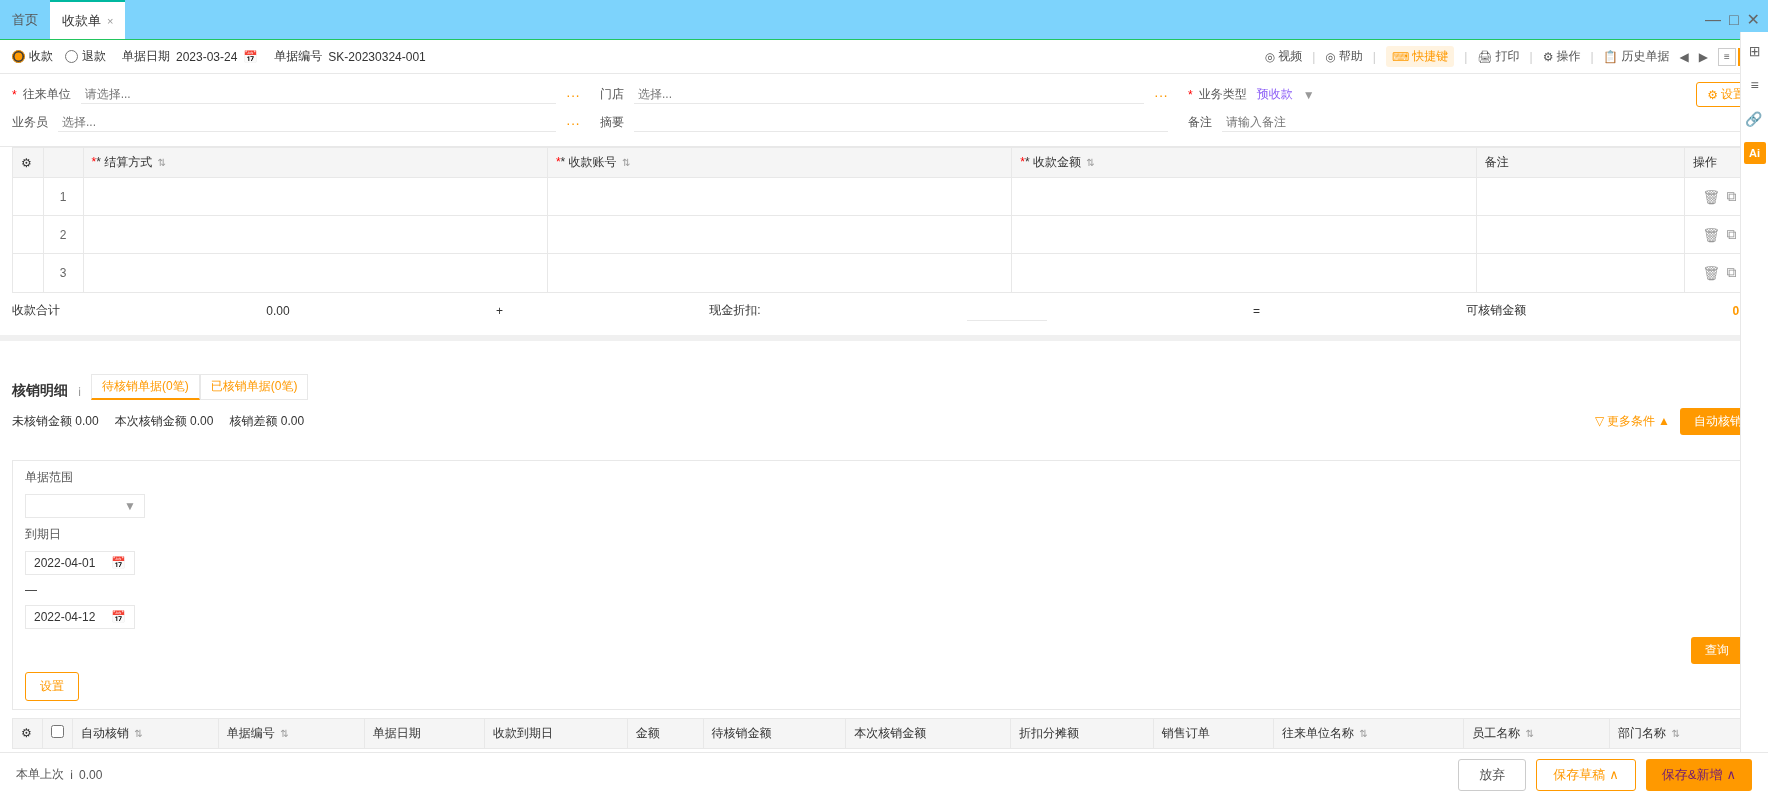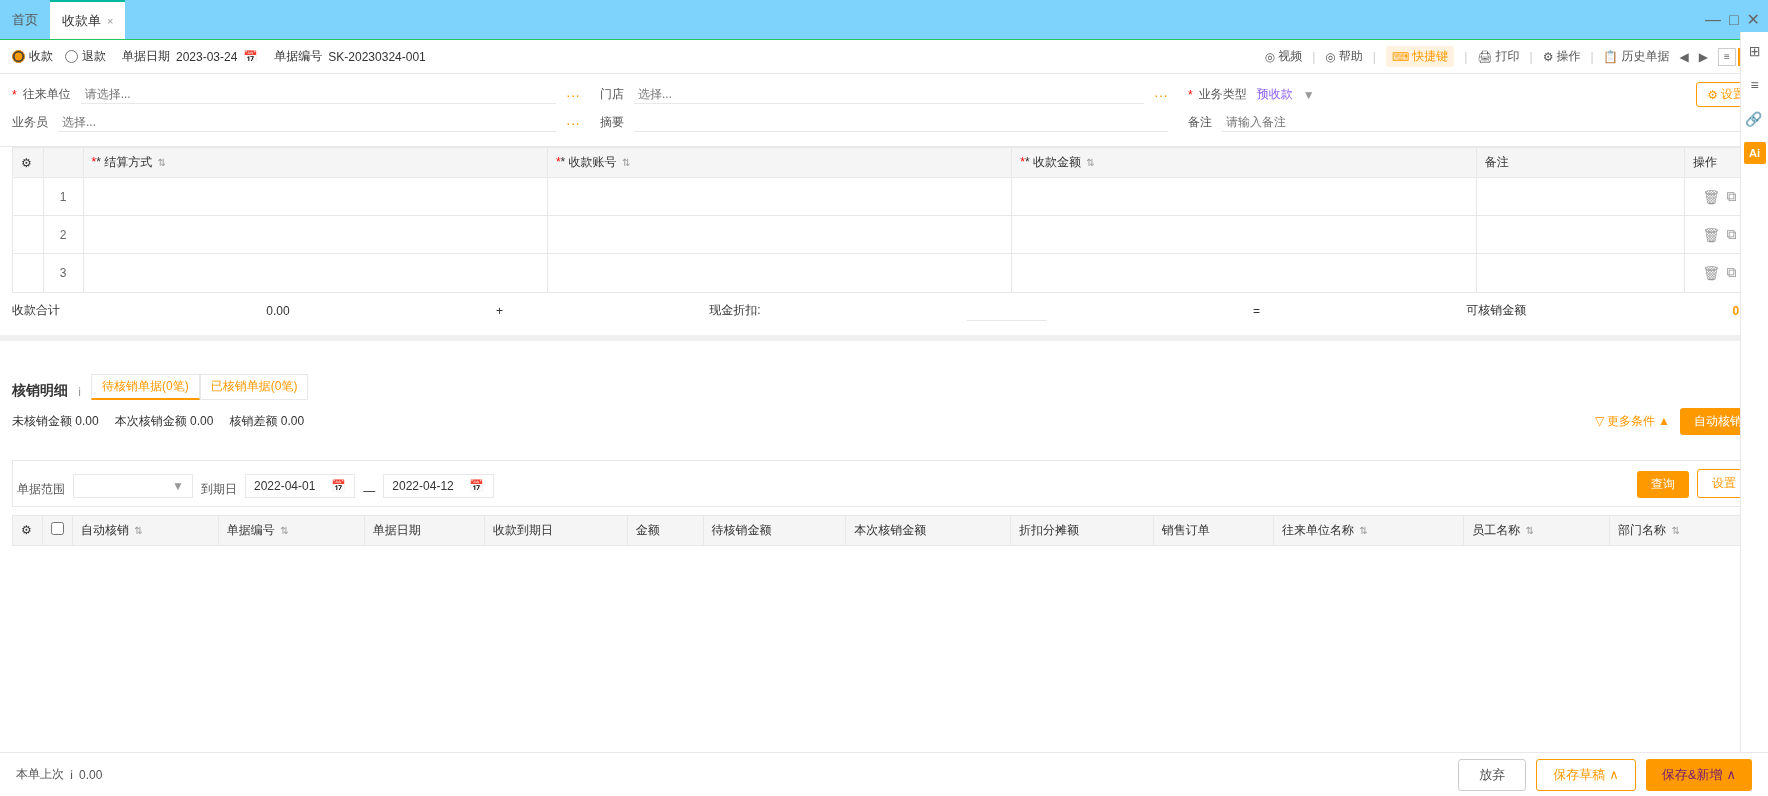--- a/index.html
+++ b/index.html
@@ -67,21 +67,21 @@
     .tab-btn { padding: 3px 10px; border: 1px solid #e8e8e8; cursor: pointer; font-size: 12px; color: #f90; background: #fff; }
     .tab-btn.active { background: #fff; border-bottom: 2px solid #f90; }
 
     
     .stats-row { display: flex; align-items: center; gap: 16px; margin-bottom: 25px; font-size: 12px; color: #555; }
     .stat-item span { color: #333; }
     .filter-link { color: #f90; cursor: pointer; font-size: 12px; display: flex; align-items: center; gap: 3px; }
     .auto-btn { background: #f90; color: #fff; border: none; padding: 5px 14px; border-radius: 3px; cursor: pointer; font-size: 12px; }
 
     
-    .date-filter { display: flex; align-items: flex-end; gap: 8px; padding: 8px 4px; border: 1px solid #e8e8e8; margin-bottom: 8px; }
+    .date-filter { display: flex; align-items: flex-start; gap: 8px; padding: 8px 12px; border: 1px solid #e8e8e8; margin-bottom: 8px; flex-direction: column; }
     .date-filter .field-label { color: #555; white-space: nowrap; }
     .date-select { border: 1px solid #e8e8e8; padding: 4px 8px; font-size: 12px; color: #333; min-width: 120px; display: flex; align-items: center; gap: 4px; cursor: pointer; }
     .date-select .arrow { color: #999; }
     .date-input { border: 1px solid #e8e8e8; padding: 4px 8px; font-size: 12px; color: #333; display: flex; align-items: center; gap: 16px; }
     .date-sep { color: #333; }
     .cal-icon { color: #999; cursor: pointer; }
     .query-btn { background: #f90; color: #fff; border: none; padding: 5px 14px; border-radius: 3px; cursor: pointer; font-size: 12px; margin-left: auto; }
     .set-btn { background: #fff; color: #f90; border: 1px solid #f90; padding: 5px 14px; border-radius: 3px; cursor: pointer; font-size: 12px; }
 
     

